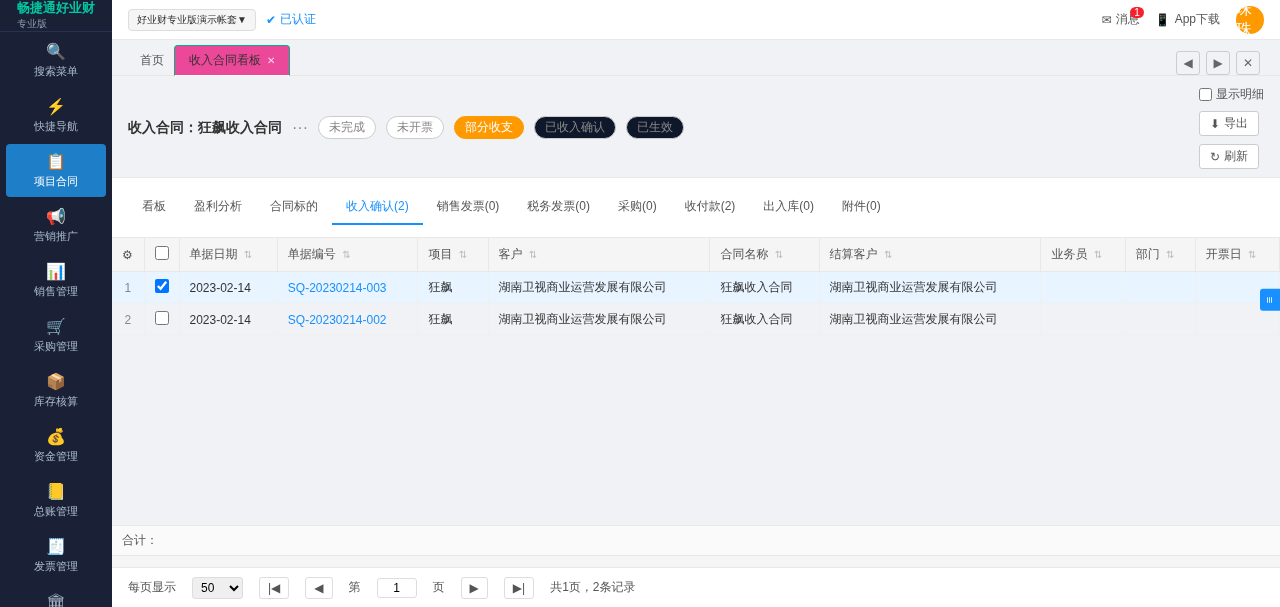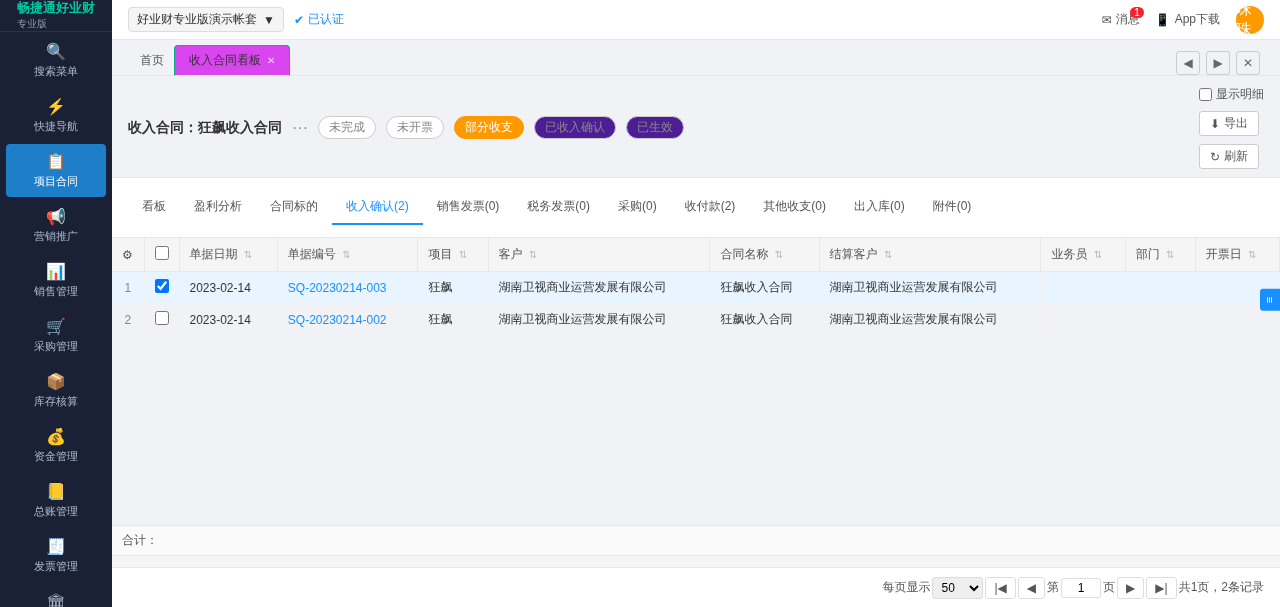--- a/index.html
+++ b/index.html
@@ -12,48 +12,48 @@
     .sidebar-logo-sub { color: #8899aa; font-size: 10px; }
     .sidebar-item { display: flex; flex-direction: column; align-items: center; padding: 8px 5px; cursor: pointer; color: #aabbcc; font-size: 11px; gap: 3px; border-radius: 4px; margin: 2px 6px; }
     .sidebar-item.active { background: #1e7ec8; color: #fff; }
     .sidebar-item-icon { font-size: 16px; }
 
     
     .main { flex: 1; display: flex; flex-direction: column; background: #f0f2f5; overflow: hidden; }
 
     
     .topbar { height: 40px; background: #fff; display: flex; align-items: center; padding: 0 16px; border-bottom: 1px solid #e8e8e8; gap: 10px; }
-    .topbar-company { display: flex; align-items: center; gap: 6px; font-size: 12px; color: #333; background: #f5f5f5; border: 1px solid #ddd; border-radius: 4px; padding: 3px 8px; cursor: pointer; }
+    .topbar-company { display: flex; align-items: center; gap: 0; font-size: 10px; color: #333; background: #f5f5f5; border: 1px solid #ddd; border-radius: 4px; padding: 3px 8px; cursor: pointer; }
     .topbar-certified { color: #1890ff; font-size: 12px; display: flex; align-items: center; gap: 4px; }
     .topbar-right { margin-left: auto; display: flex; align-items: center; gap: 16px; }
     .topbar-icon-btn { background: none; border: none; cursor: pointer; display: flex; align-items: center; gap: 4px; font-size: 12px; color: #555; position: relative; }
     .badge { background: #f5222d; color: #fff; border-radius: 8px; padding: 0 4px; font-size: 10px; position: absolute; top: -4px; right: -4px; }
     .topbar-avatar { width: 28px; height: 28px; border-radius: 50%; background: #ff9900; display: flex; align-items: center; justify-content: center; color: #fff; font-size: 16px; cursor: pointer; }
 
     
     .tabbar { height: 36px; background: #f0f2f5; display: flex; align-items: flex-end; padding: 0 20px; border-bottom: 1px solid #e8e8e8; gap: 2px; }
     .tab { padding: 6px 14px; background: #fff; border: 1px solid #e8e8e8; border-bottom: none; border-radius: 4px 4px 0 0; cursor: pointer; font-size: 12px; color: #555; display: flex; align-items: center; gap: 6px; }
-    .tab.active { background: #d946ef; color: #333; border-bottom: 1px solid #fff; margin-bottom: -1px; justify-content: center; }
+    .tab.active { background: #ec4899; color: #333; border-bottom: 1px solid #fff; margin-bottom: -1px; justify-content: center; }
     .tab-home { background: none; border: none; color: #555; padding: 6px 8px; cursor: pointer; }
     .tab-close { cursor: pointer; color: #999; font-size: 10px; }
     .tab-green { background: #00b384; color: #fff; border-color: #00b384; }
     .tab-green .tab-close { color: rgba(255,255,255,0.8); }
 
     
     .nav-controls { display: flex; align-items: center; gap: 6px; margin-left: auto; }
     .nav-btn { width: 24px; height: 24px; background: none; border: 1px solid #ccc; border-radius: 3px; cursor: pointer; display: flex; align-items: center; justify-content: center; color: #666; font-size: 12px; }
     .content-header { padding: 10px 16px 0; border-bottom: 1px solid #e8e8e8; }
     .contract-title-row { display: flex; align-items: center; gap: 10px; margin-bottom: 8px; }
     .contract-title { font-size: 14px; font-weight: bold; color: #333; }
     .status-btn { padding: 2px 10px; border-radius: 12px; font-size: 12px; border: 1px solid; cursor: pointer; }
     .status-incomplete { background: #fff; color: #888; border-color: #ccc; }
     .status-uninvoiced { background: #fff; color: #888; border-color: #ccc; }
     .status-partial { background: #ff9900; color: #fff; border-color: #ff9900; }
-    .status-confirmed { background: #4c1d95; color: #888; border-color: #ccc; }
-    .status-effective { background: #4c1d95; color: #888; border-color: #ccc; }
+    .status-confirmed { background: #0f172a; color: #888; border-color: #ccc; }
+    .status-effective { background: #0f172a; color: #888; border-color: #ccc; }
     .more-btn { background: none; border: none; cursor: pointer; color: #888; font-size: 16px; }
     .action-btns { margin-left: auto; display: flex; gap: 8px; align-items: flex-start; flex-direction: column; }
     .action-btn { padding: 3px 10px; border: 1px solid #ccc; background: #fff; border-radius: 3px; cursor: pointer; font-size: 12px; color: #555; display: flex; align-items: center; gap: 4px; }
 
     
     .inner-tabs { display: flex; align-items: center; border-bottom: 1px solid #e8e8e8; padding: 12px 16px; background: #fff; }
     .inner-tab { padding: 8px 14px; cursor: pointer; font-size: 12px; color: #555; border-bottom: 2px solid transparent; white-space: nowrap; }
     .inner-tab.active { color: #1890ff; border-bottom: 2px solid #1890ff; }
 
     
@@ -66,21 +66,21 @@
     tbody td { padding: 7px 10px; border-right: 1px solid #f0f0f0; color: #333; white-space: nowrap; }
     .td-link { color: #1890ff; cursor: pointer; text-decoration: none; }
     .row-num { color: #888; text-align: center; }
     .settings-icon-col { text-align: center; }
     .sort-icon { color: #bbb; font-size: 10px; margin-left: 3px; }
 
     
     .table-summary { background: #fafafa; border-top: 1px solid #e8e8e8; padding: 6px 10px; font-size: 12px; color: #555; display: flex; align-items: center; gap: 6px; }
 
     
-    .pagination { height: 40px; background: #fff; border-top: 1px solid #e8e8e8; display: flex; align-items: center; justify-content: flex-end; padding: 0 16px; gap: 2px; font-size: 12px; color: #555; }
+    .pagination { height: 40px; background: #fff; border-top: 1px solid #e8e8e8; display: flex; align-items: center; padding: 0 16px; gap: 16px; font-size: 12px; color: #555; }
     .page-btn { padding: 3px 8px; border: 1px solid #ddd; border-radius: 3px; background: #fff; cursor: pointer; font-size: 12px; color: #555; }
     .page-input { width: 40px; text-align: center; border: 1px solid #ddd; border-radius: 3px; padding: 2px 4px; font-size: 12px; }
     .page-select { border: 1px solid #ddd; border-radius: 3px; padding: 2px 4px; font-size: 12px; }
 
     
     .float-right-btn { position: fixed; right: 0; top: 50%; transform: translateY(-50%); background: #1890ff; color: #fff; width: 20px; padding: 8px 3px; font-size: 11px; cursor: pointer; border-radius: 3px 0 0 3px; writing-mode: vertical-rl; text-orientation: mixed; display: flex; align-items: center; justify-content: center; }
 
     .checkbox { width: 14px; height: 14px; cursor: pointer; }
 
     
@@ -218,21 +218,20 @@
 
     <div class="inner-tabs" id="inner-tabs-bar">
         <div class="inner-tab">看板</div>
         <div class="inner-tab">盈利分析</div>
         <div class="inner-tab">合同标的</div>
         <div class="inner-tab active">收入确认(2)</div>
         <div class="inner-tab">销售发票(0)</div>
         <div class="inner-tab">税务发票(0)</div>
         <div class="inner-tab">采购(0)</div>
         <div class="inner-tab">收付款(2)</div>
-        <div class="inner-tab">其他收支(0)</div>
         <div class="inner-tab">出入库(0)</div>
         <div class="inner-tab">附件(0)</div>
       </div>
 
     <div style="flex:1;display:flex;flex-direction:column;overflow:hidden;">
       <div class="table-area">
         <table>
           <thead>
             <tr>
               <th style="width:32px;"><span>⚙</span></th>

